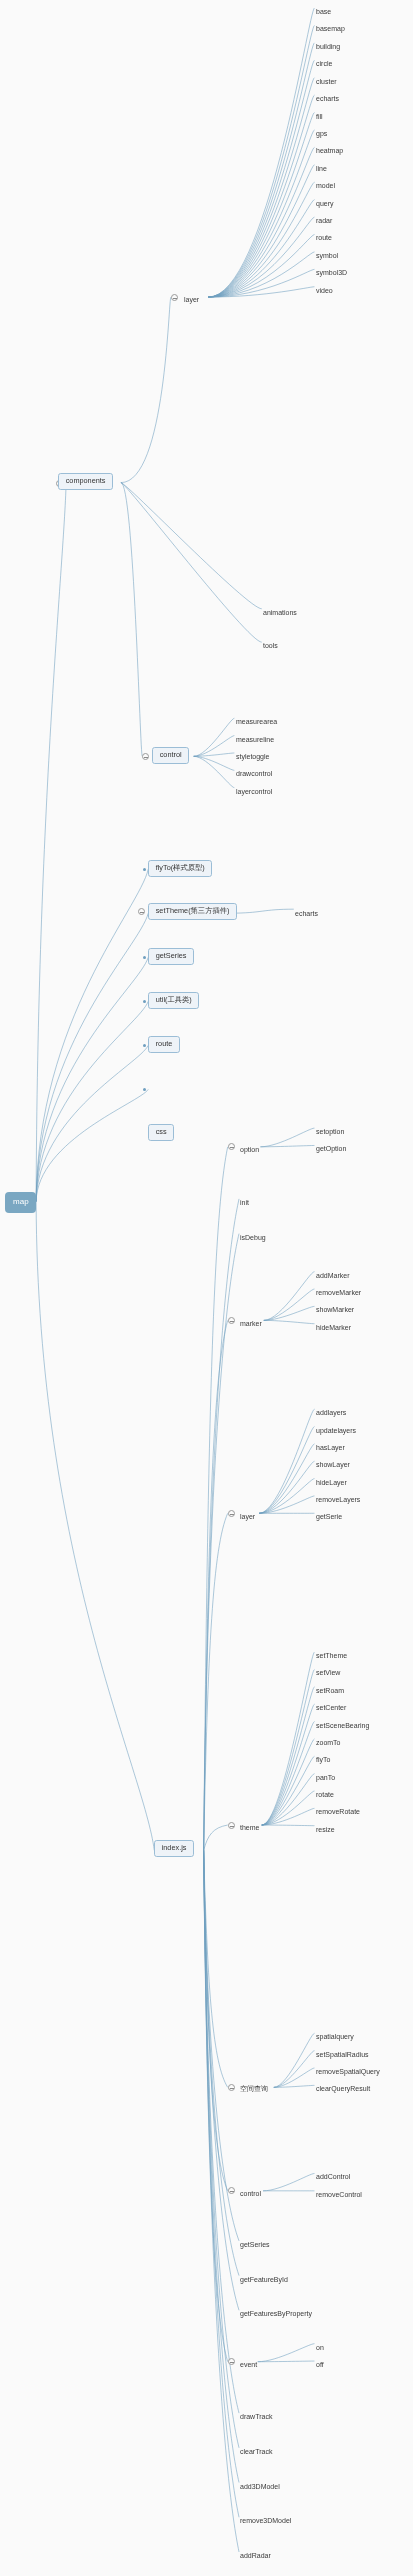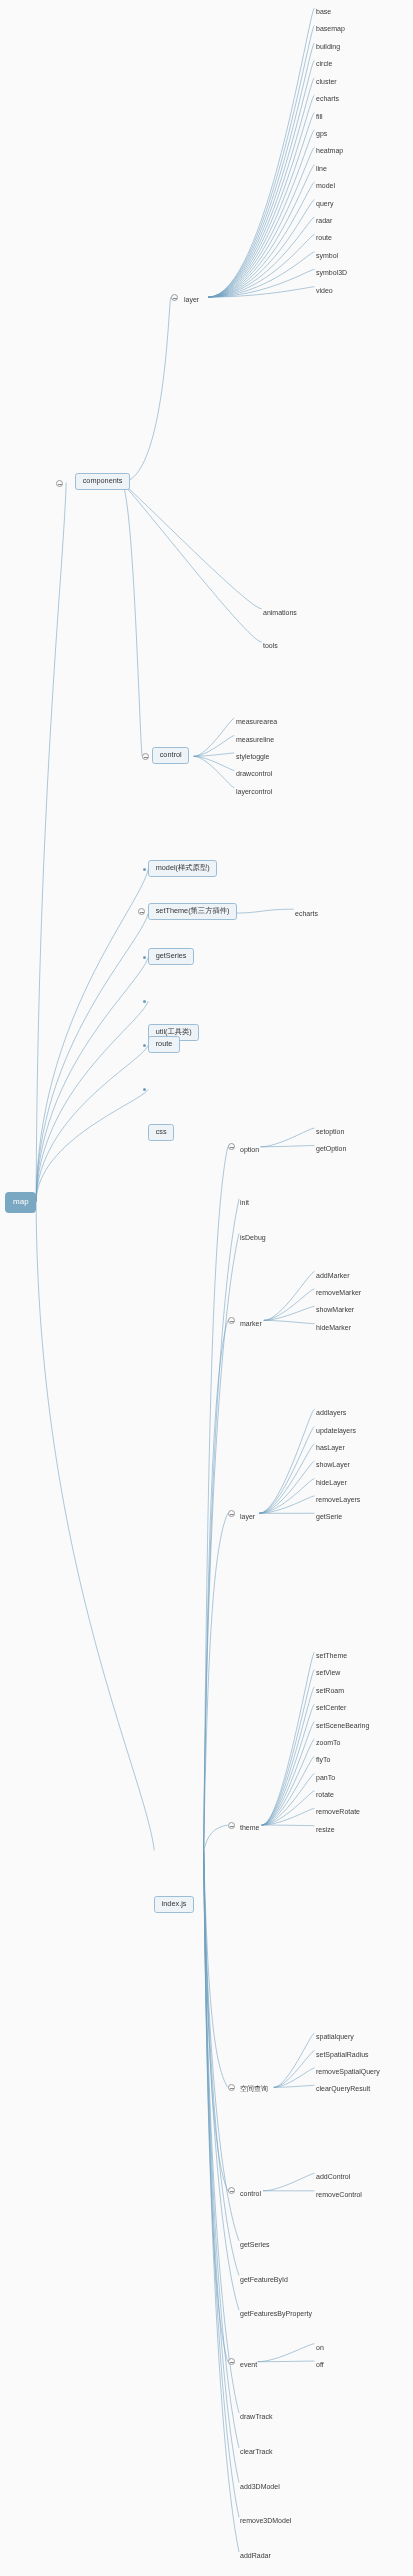--- a/index.html
+++ b/index.html
@@ -140,21 +140,21 @@
       <path d="M394,3282 C420.95,3282 463.3,3282 471,3282" class="edge"></path>
       <path d="M386,3538 C415.75,3538 462.5,3511 471,3511" class="edge"></path>
       <path d="M386,3538 C415.75,3538 462.5,3537 471,3537" class="edge"></path>
     </svg>
 
   <div class="node" style="left:5.3px;top:1192px;">
     <div class="root-box">map</div>
   </div>
 
   <div class="toggle" style="left:56px;top:480px;"></div>
-  <div class="node" style="left:66px;top:473px;padding-left:9px;">
+  <div class="node" style="left:49px;top:473px;padding-left:9px;">
     <div class="box">components</div>
   </div>
 
   <div class="toggle" style="left:171px;top:294px;"></div>
   <div class="node" style="left:184px;top:292px;">
     <span class="mid">layer</span>
   </div>
 
   <div id="layer-children">
       <div class="node" style="left: 316px; top: 4px;"><span class="leaf">base</span></div>
@@ -190,52 +190,52 @@
   <div id="control-children">
       <div class="node" style="left: 236px; top: 714px;"><span class="leaf">measurearea</span></div>
       <div class="node" style="left: 236px; top: 732px;"><span class="leaf">measureline</span></div>
       <div class="node" style="left: 236px; top: 749px;"><span class="leaf">styletoggle</span></div>
       <div class="node" style="left: 236px; top: 766px;"><span class="leaf">drawcontrol</span></div>
       <div class="node" style="left: 236px; top: 784px;"><span class="leaf">layercontrol</span></div>
     </div>
 
   <div class="dot" style="left:143px;top:868px;"></div>
   <div class="node" style="left:148px;top:860px;">
-    <div class="box">model(样式原型)</div>
+    <div class="box">flyTo(样式原型)</div>
   </div>
 
   <div class="toggle" style="left:138px;top:908px;"></div>
   <div class="node" style="left:148px;top:903px;">
     <div class="box">setTheme(第三方插件)</div>
   </div>
   <div class="node" style="left:295px;top:906px;">
     <span class="leaf">echarts</span>
   </div>
 
   <div class="dot" style="left:143px;top:956px;"></div>
   <div class="node" style="left:148px;top:948px;">
     <div class="box">getSeries</div>
   </div>
 
   <div class="dot" style="left:143px;top:1000px;"></div>
-  <div class="node" style="left:148px;top:992px;margin-top:32px;">
+  <div class="node" style="left:148px;top:992px;">
     <div class="box">util(工具类)</div>
   </div>
 
   <div class="dot" style="left:143px;top:1044px;"></div>
   <div class="node" style="left:148px;top:1036px;">
     <div class="box">route</div>
   </div>
 
   <div class="dot" style="left:143px;top:1088px;"></div>
   <div class="node" style="left:148px;top:1080px;margin-top:44px;">
     <div class="box">css</div>
   </div>
 
-  <div class="node" style="left:154px;top:1896px;border-radius:8px;">
+  <div class="node" style="left:154px;top:1840px;border-radius:8px;">
     <div class="box">index.js</div>
   </div>
 
   <div class="toggle" style="left:228px;top:1143px;"></div>
   <div class="node" style="left:240px;top:1142px;">
     <span class="mid">option</span>
   </div>
   <div id="option-children">
       <div class="node" style="left: 316px; top: 1124px;"><span class="leaf">setoption</span></div>
       <div class="node" style="left: 316px; top: 1141px;"><span class="leaf">getOption</span></div>

